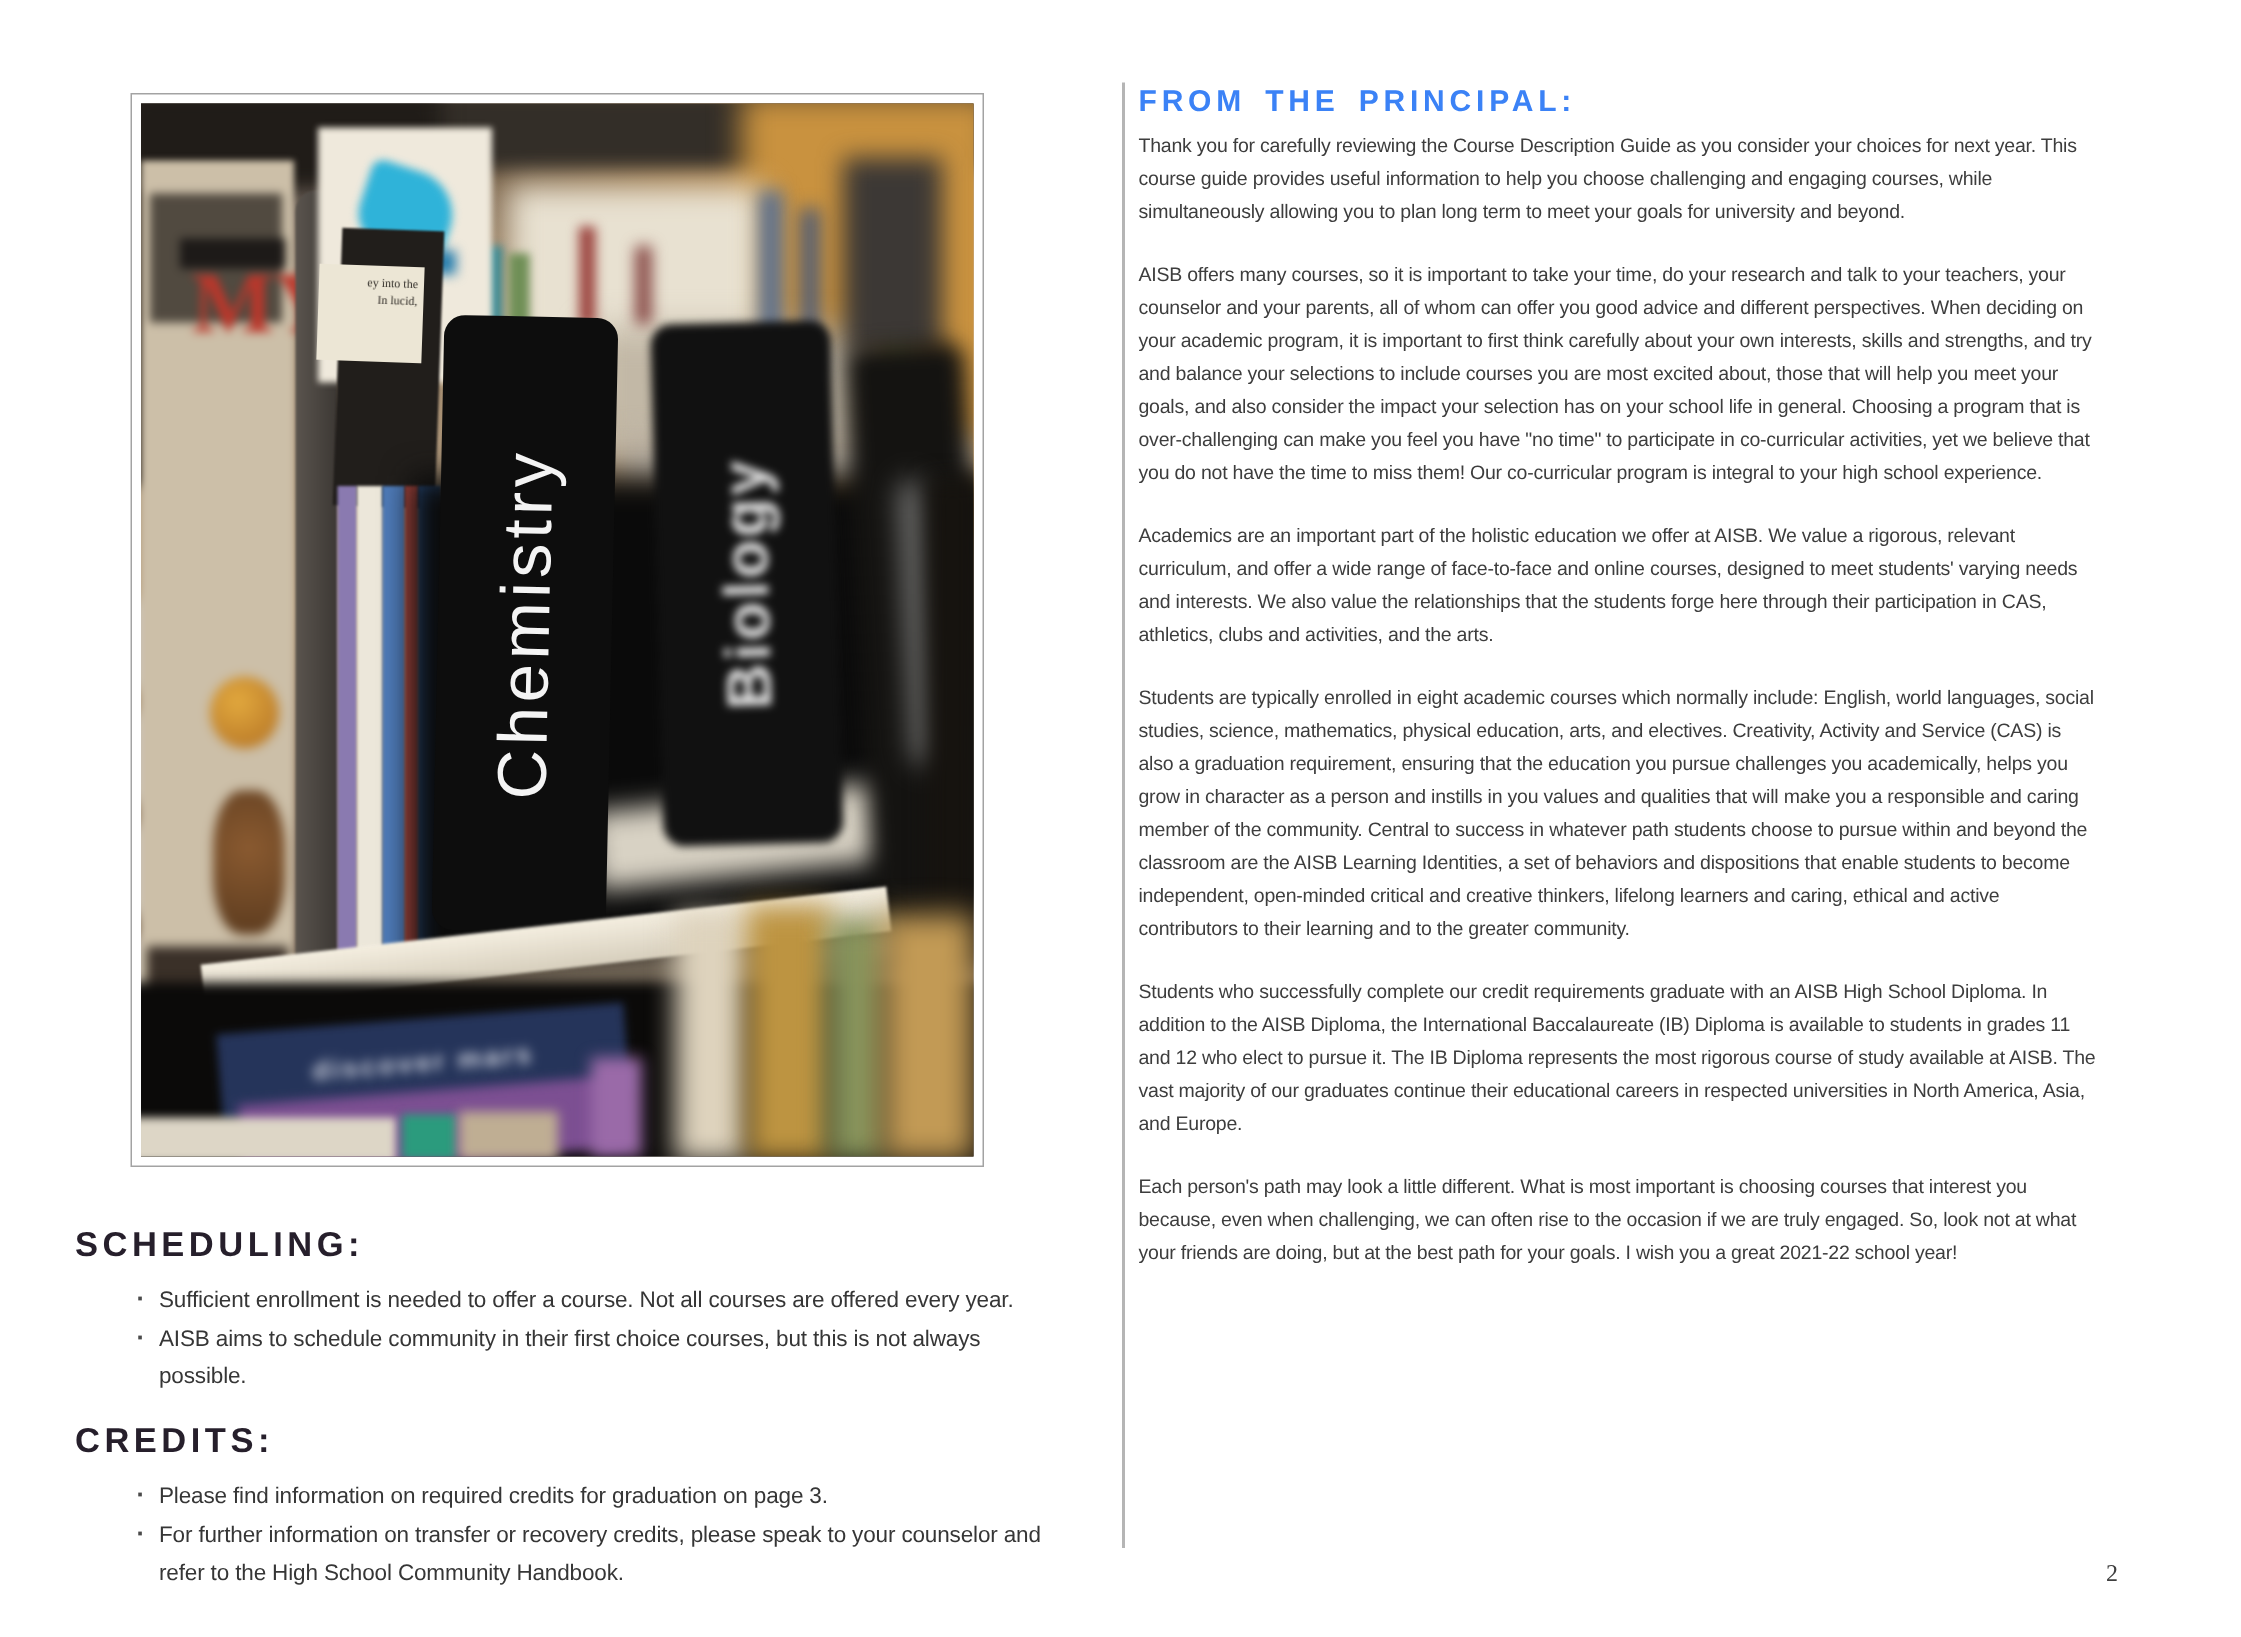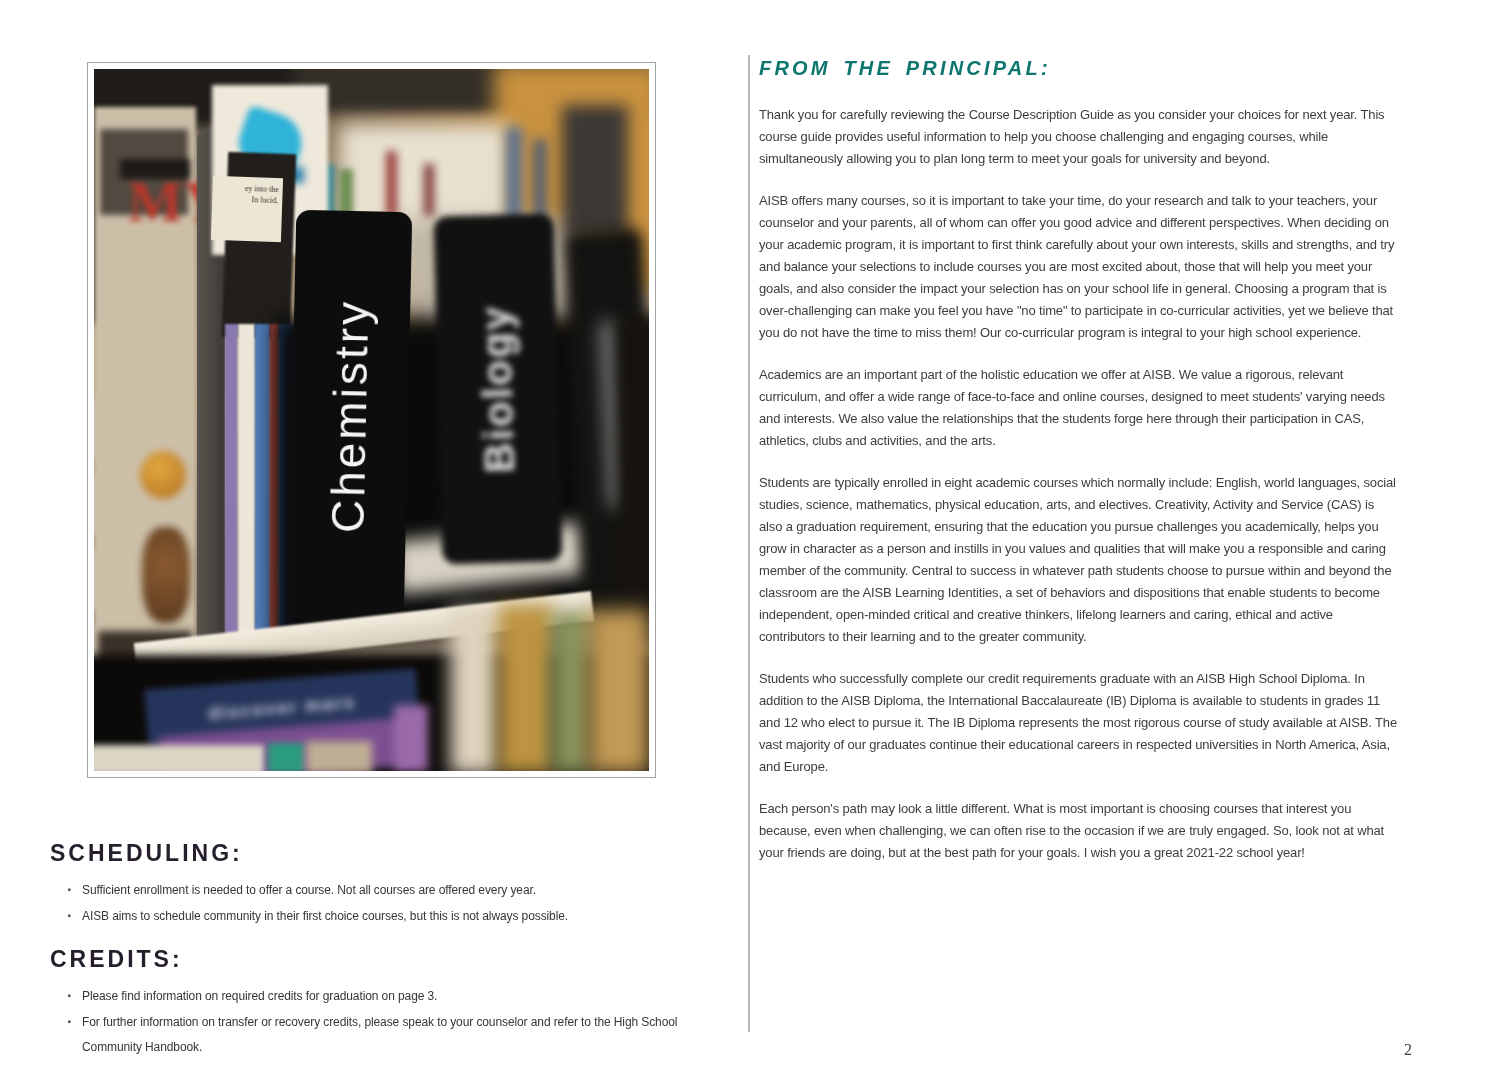--- a/index.html
+++ b/index.html
@@ -108,44 +108,44 @@
   .ph-teal      { left:174px; top:674px; width:36px; height:30px; background:#2b9b7d; filter:blur(3px); z-index:12; }
   .ph-tan       { left:212px; top:672px; width:66px; height:32px; background:#bfae93; filter:blur(4px); z-index:12; }
 
   .ph-warm1 { left:356px; top:540px; width:48px; height:165px; background:#ded3bd; filter:blur(9px); z-index:11; }
   .ph-warm2 { left:404px; top:535px; width:56px; height:170px; background:#bd9441; filter:blur(9px); z-index:11; }
   .ph-warm3 { left:458px; top:545px; width:38px; height:160px; background:#87945c; filter:blur(9px); z-index:11; }
   .ph-warm4 { left:494px; top:540px; width:62px; height:165px; background:#c29a55; filter:blur(10px); z-index:11; }
   .ph-rtedge { left:524px; top:250px; width:34px; height:290px; background:#16130f; filter:blur(7px); z-index:8; }
 
   
-  .left-block { position:absolute; left:50px; top:840px; width:665px; }
+  .left-block { position:absolute; left:50px; top:816px; width:665px; }
   .left-block h2 {
     font-size:23px; font-weight:bold; letter-spacing:3px; word-spacing:2px;
     color:#261f2b; margin:0 0 11px 0;
   }
   .left-block h2.credits { margin-top:17px; }
   .left-block ul { list-style:none; margin:0 0 0 32px; padding:0; width:618px; }
   .left-block li {
-    position:relative; font-size:12px; line-height:25px; color:#363636;
-    letter-spacing:-0.1px; margin-bottom:1px;
+    position:relative; font-size:15px; line-height:25px; color:#363636;
+    letter-spacing:-0.1px; margin-bottom:1px;margin-left:24px;
   }
   .left-block li::before {
     content:"\00B7"; position:absolute; left:-15px; top:-1px;
     color:#4a4a4a; font-size:17px; font-weight:bold;
   }
 
   
   .right-col {
     position:absolute; left:748px; top:55px; width:650px; height:977px;
     border-left:2px solid #b5b5b5; padding:2px 0 0 9px;
   }
   .right-col h1 {
     font-size:20px; font-weight:bold; letter-spacing:3.2px; word-spacing:4px;
-    color:#0f766e; margin:0 0 24px 0;font-style:italic;
+    color:#3b82f6; margin:0 0 6px 0;
   }
   .right-col p {
     width:640px; font-size:13px; line-height:22px; color:#3d3d3d;
     letter-spacing:-0.15px; margin:0 0 20px 0;
   }
   .right-col p.sig { margin:0; }
   .right-col p.sig-gap { margin:22px 0 0 0; }
 
   .page-number {
     position:absolute; left:1404px; top:1041px;

